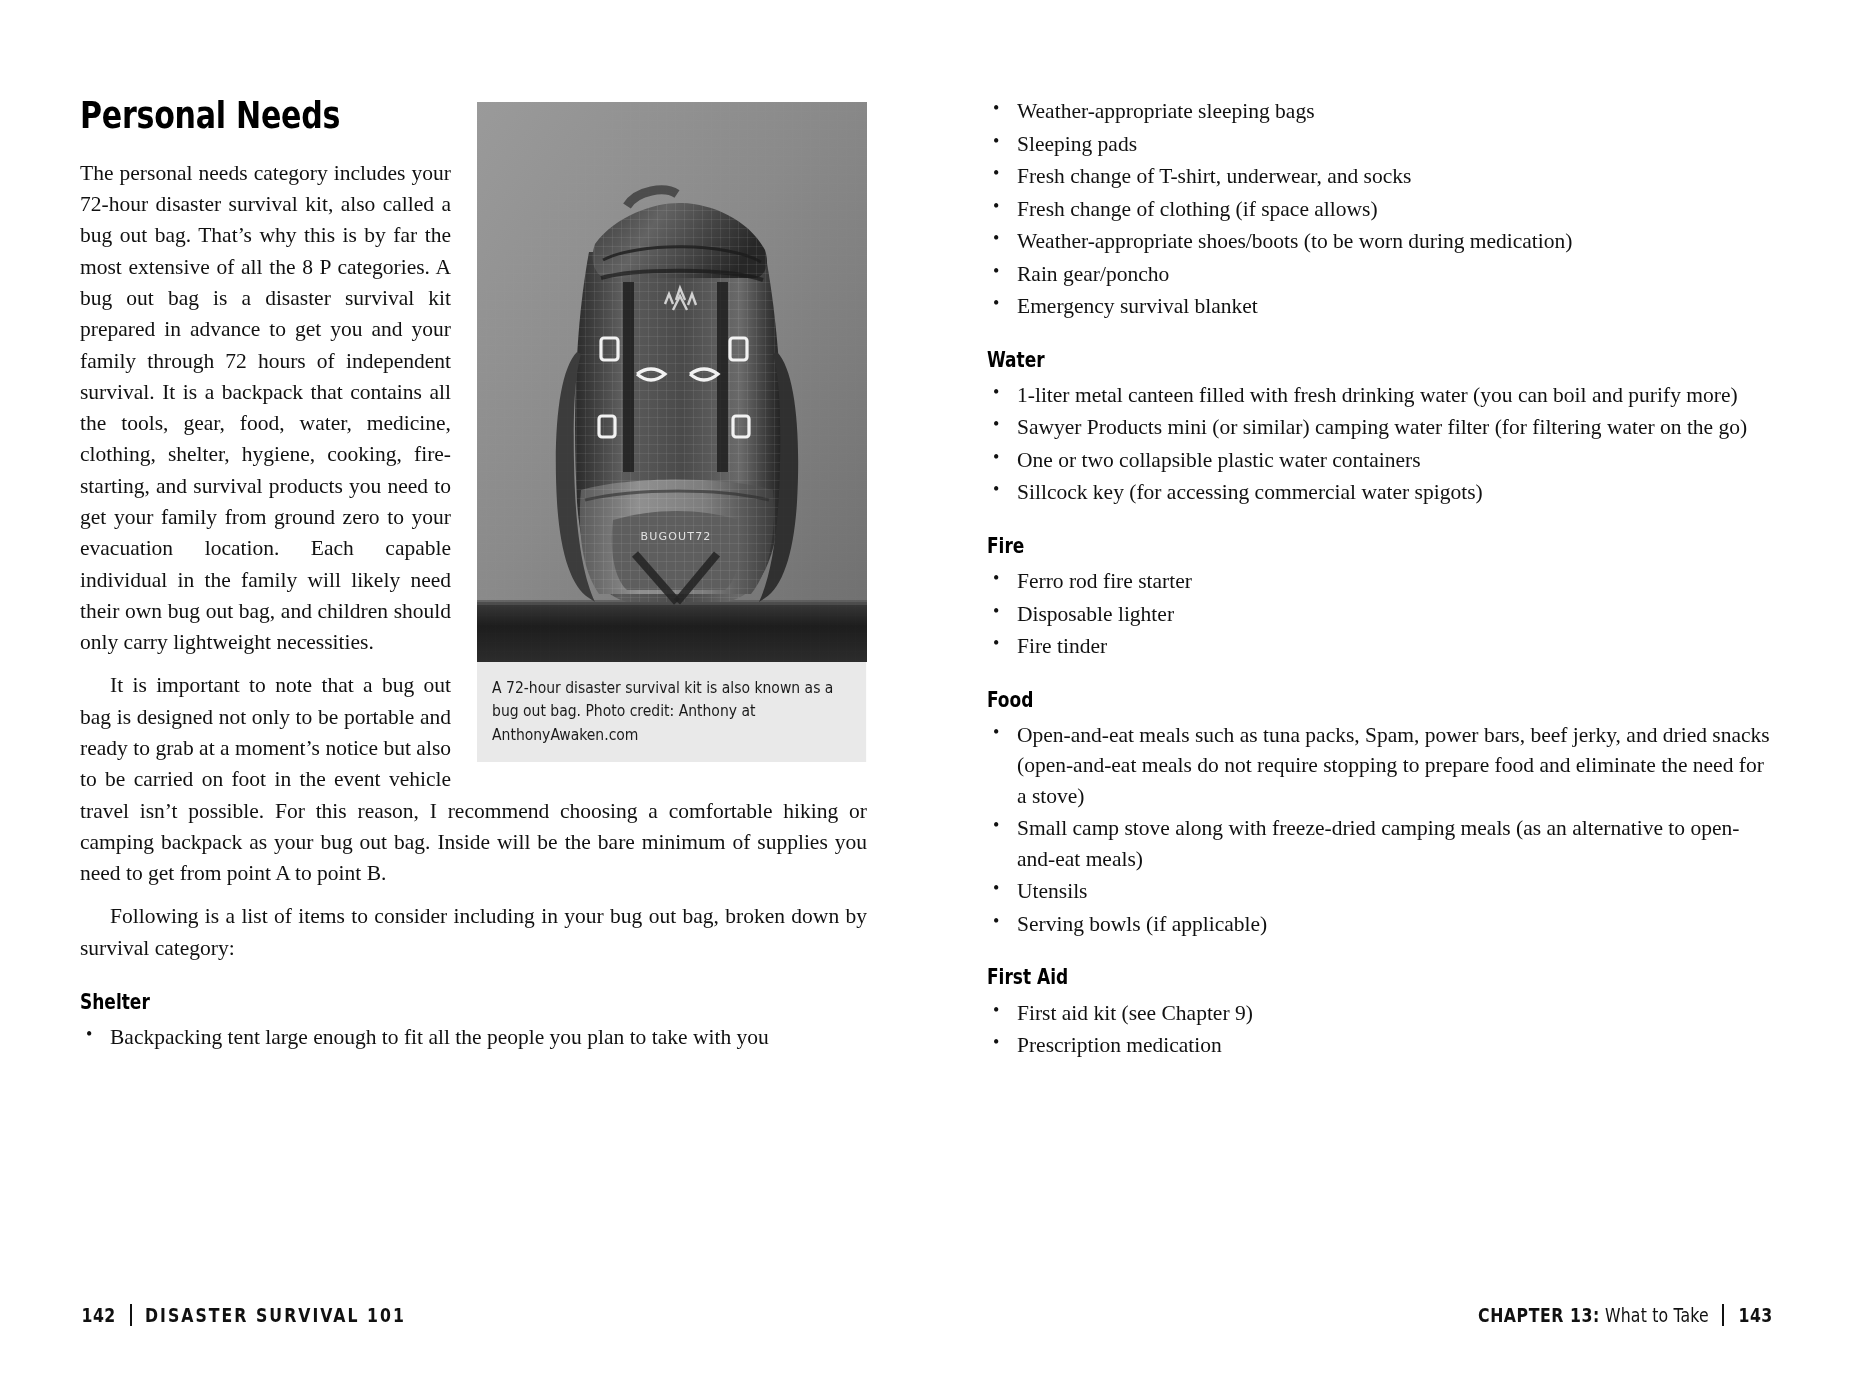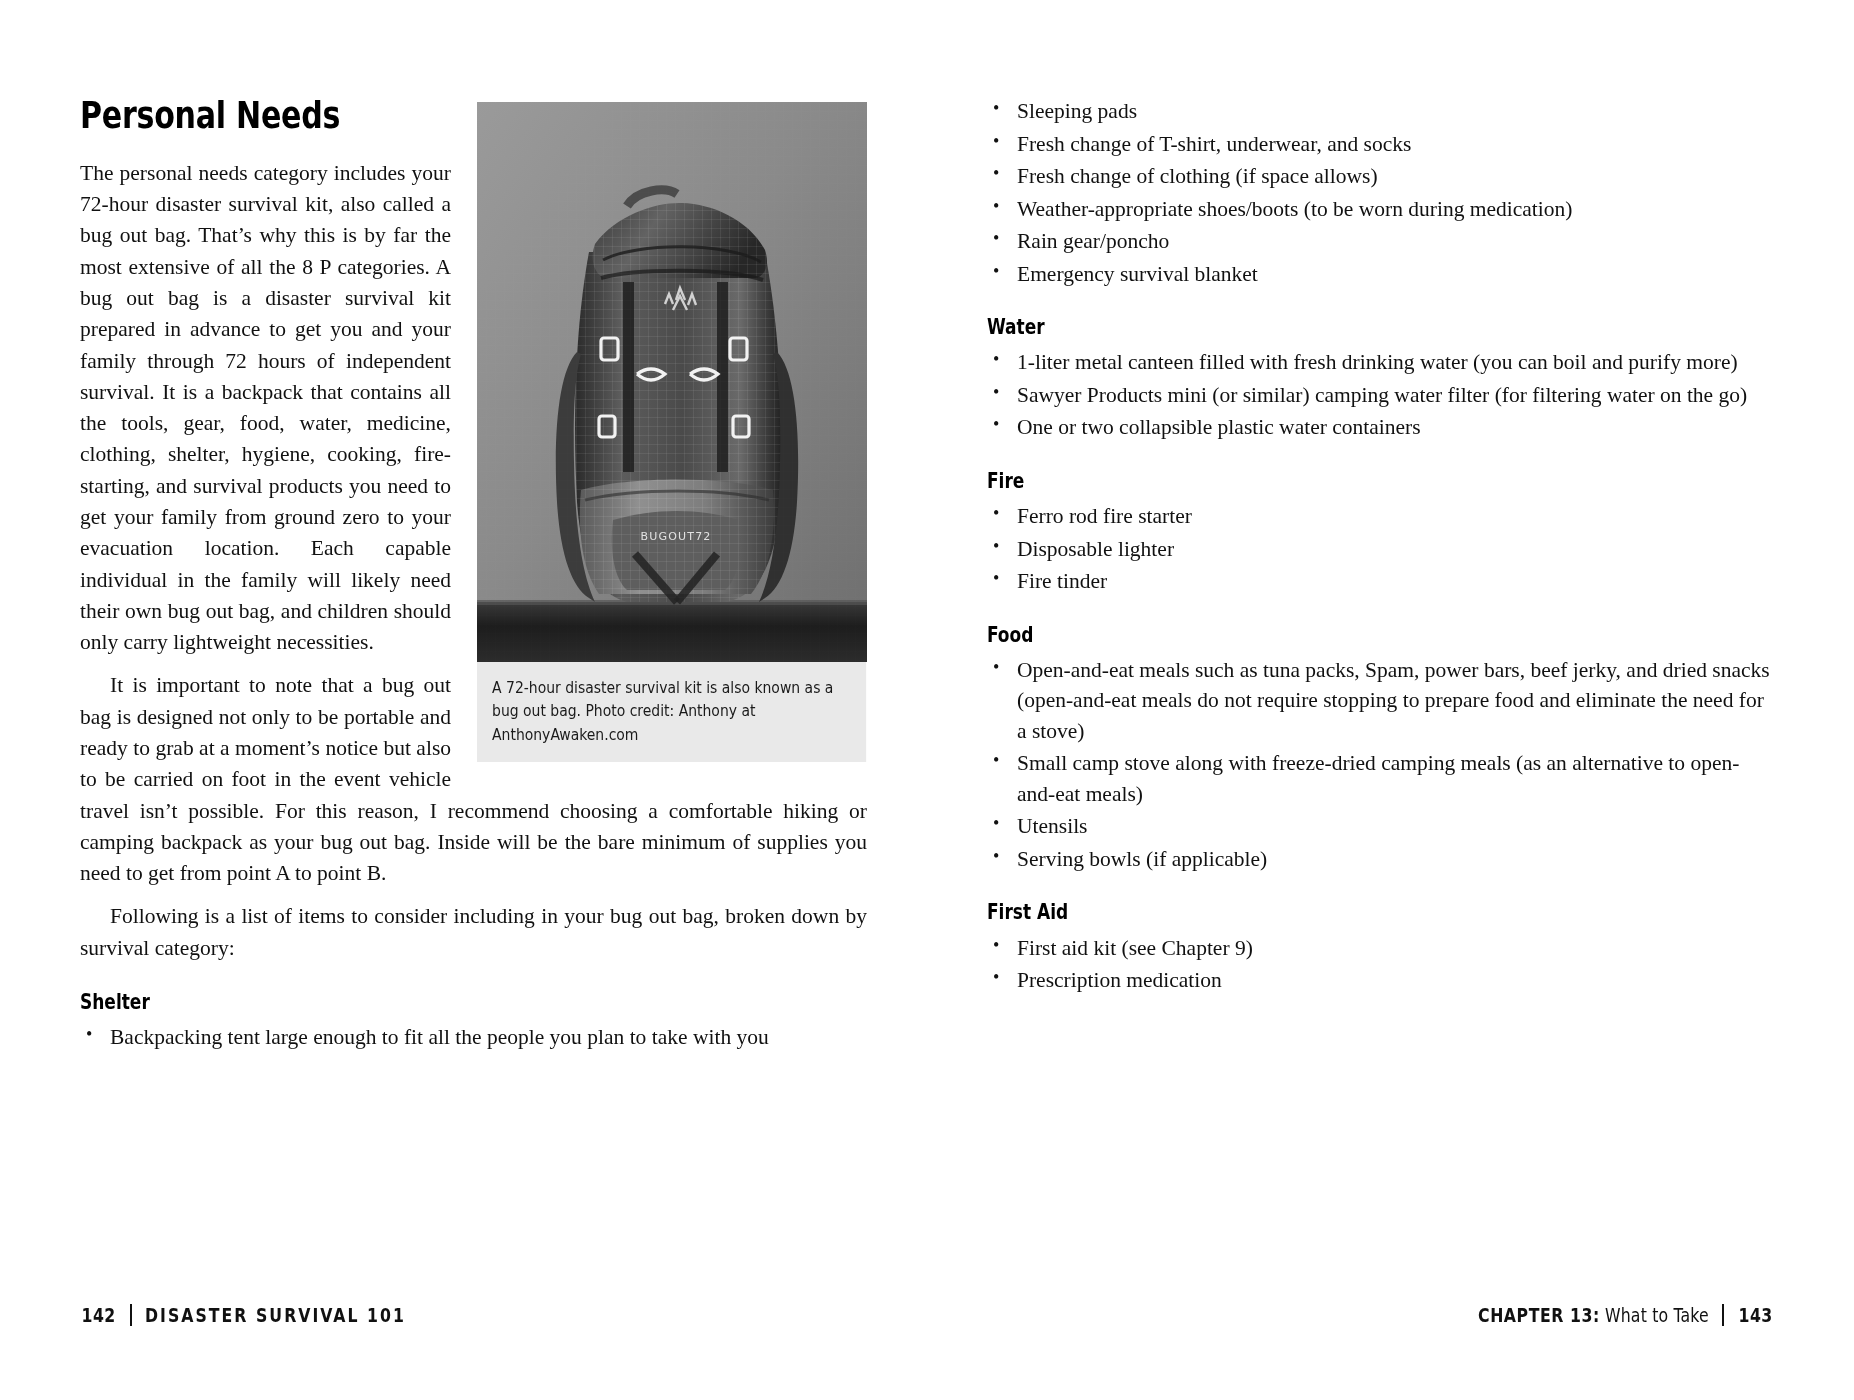--- a/index.html
+++ b/index.html
@@ -282,33 +282,35 @@
     <div class="footer footer-left">
       <span class="folio">142</span>
       <span class="rule"></span>
       <span class="running-head">DISASTER SURVIVAL 101</span>
     </div>
   </div>
 
   <div class="page page-right">
 
     <ul class="bullets">
+      <li>Weather-appropriate sleeping bags</li>
       <li>Sleeping pads</li>
       <li>Fresh change of T-shirt, underwear, and socks</li>
       <li>Fresh change of clothing (if space allows)</li>
       <li>Weather-appropriate shoes/boots (to be worn during medication)</li>
       <li>Rain gear/poncho</li>
       <li>Emergency survival blanket</li>
     </ul>
 
     <h2 class="sub-head">Water</h2>
     <ul class="bullets">
       <li>1-liter metal canteen filled with fresh drinking water (you can boil and purify more)</li>
       <li>Sawyer Products mini (or similar) camping water filter (for filtering water on the go)</li>
       <li>One or two collapsible plastic water containers</li>
+      <li>Sillcock key (for accessing commercial water spigots)</li>
     </ul>
 
     <h2 class="sub-head">Fire</h2>
     <ul class="bullets">
       <li>Ferro rod fire starter</li>
       <li>Disposable lighter</li>
       <li>Fire tinder</li>
     </ul>
 
     <h2 class="sub-head">Food</h2>

